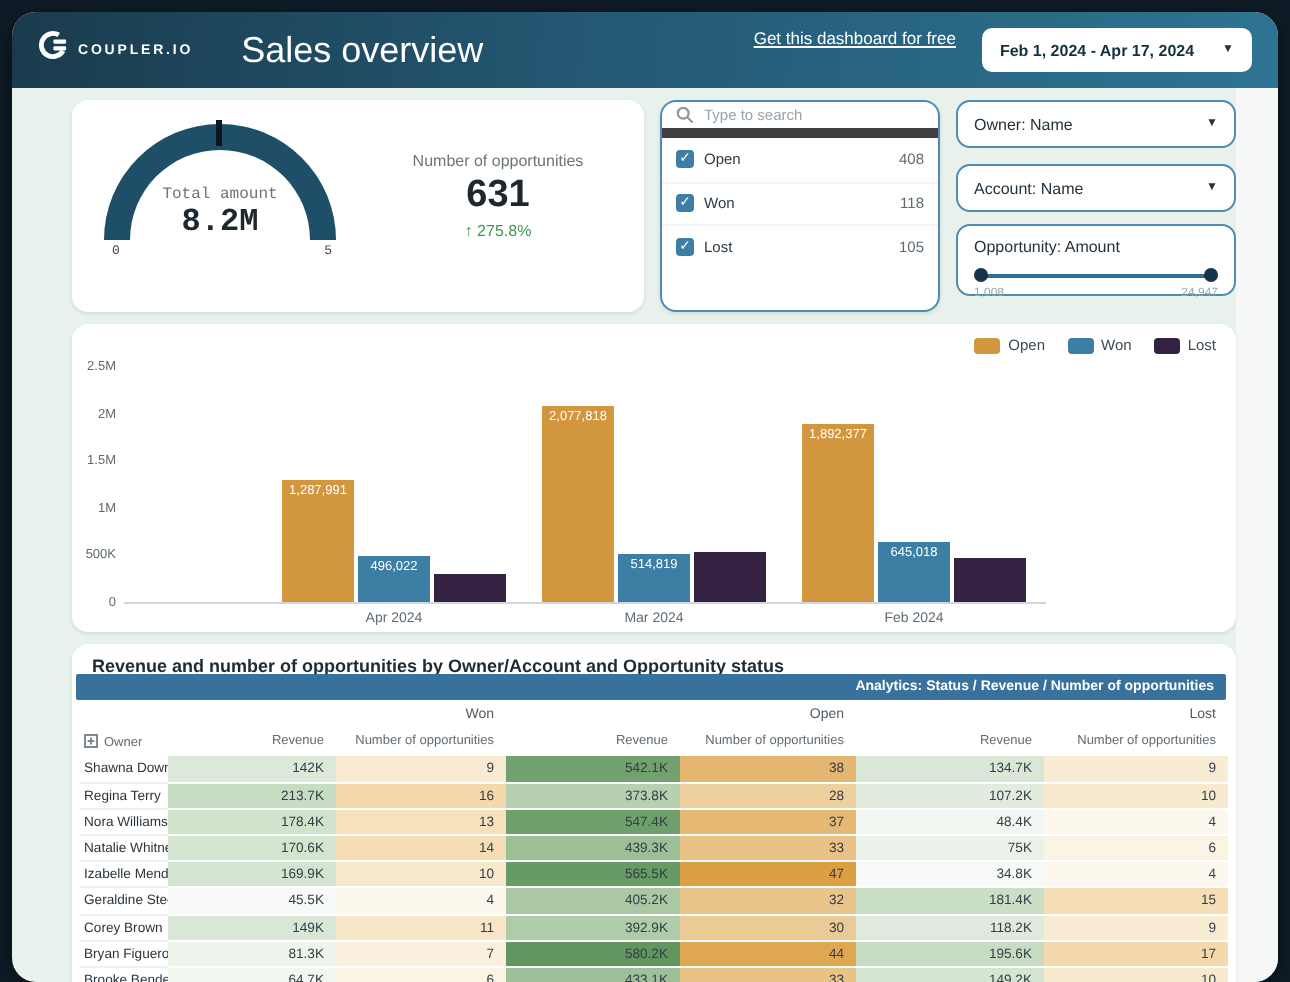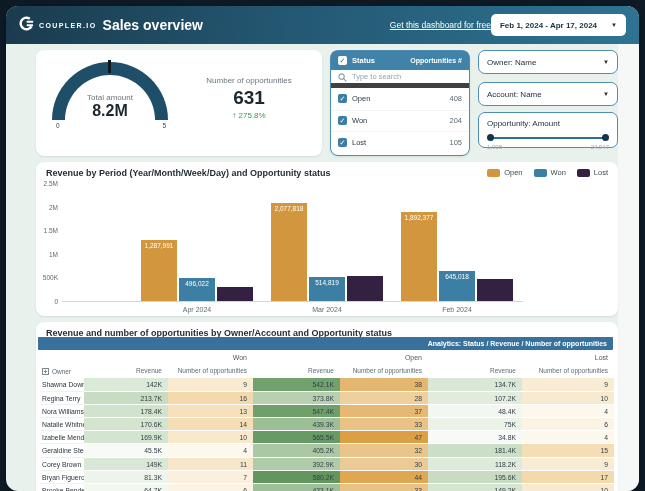--- a/index.html
+++ b/index.html
@@ -8,34 +8,34 @@
 
   .window { position:absolute; left:6px; top:6px; width:633px; height:485px; border-radius:12px;
             background:#e8f1ec; overflow:hidden; box-shadow:0 2px 10px rgba(0,0,0,.4); }
 
   
   .header { position:absolute; left:0; top:0; width:100%; height:38px; z-index:5;
             background:linear-gradient(95deg,#1a3b4d 0%,#245873 45%,#2e7492 100%);
             display:flex; align-items:center; padding:0 13px; }
   .brand { display:flex; align-items:center; gap:5px; }
   .brand-text { color:#fff; font-size:7px; font-weight:bold; letter-spacing:1.4px; }
-  .page-title { color:#fff; font-size:14px; font-weight:bold; margin-left:6px; }
-  .header-right { margin-left:auto; display:flex; align-items:center; }
+  .page-title { color:#fff; font-size:18px; font-weight:normal; margin-left:24px; }
+  .header-right { margin-left:auto; display:flex; gap:13px; }
   .cta-link { color:#fff; font-size:8.5px; text-decoration:underline; cursor:pointer; white-space:nowrap; }
   .date-pill { background:#fff; border-radius:5px; height:22px; display:flex; align-items:center; padding:0 9px; gap:14px; cursor:pointer; }
   .date-text { font-size:8px; color:#14303f; font-weight:bold; white-space:nowrap; }
   .caret { font-size:6px; color:#24323c; }
 
   .gutter { position:absolute; right:0; top:38px; width:21px; bottom:0; background:#f6f8f7; }
 
   .card { position:absolute; background:#fff; border-radius:8px; box-shadow:0 1px 2px rgba(30,50,60,.1); }
 
   
   .kpi-card { left:30px; top:44px; width:286px; height:106px; }
-  .gauge { position:absolute; left:16px; top:12px; width:116px; height:72px; }
+  .gauge { position:absolute; left:16px; top:12px; width:116px; height:72px;font-family:Liberation Mono, monospace; }
   .arc { position:absolute; left:0; top:0; width:116px; height:58px; border:13px solid #1f4f68;
          border-bottom:none; border-radius:58px 58px 0 0; }
   .needle { position:absolute; left:56px; top:-2px; width:3px; height:13px; background:#10181e; }
   .gmin { position:absolute; top:60px; left:4px; font-size:6.5px; color:#3a454d; }
   .gmax { position:absolute; top:60px; right:2px; font-size:6.5px; color:#3a454d; }
   .glabel { position:absolute; top:31px; width:100%; text-align:center; font-size:8px; color:#6b757c; }
   .gvalue { position:absolute; top:40px; width:100%; text-align:center; font-size:16px; font-weight:bold; color:#1d272e; }
   .opps { position:absolute; left:150px; top:26px; width:126px; text-align:center; }
   .opps-label { font-size:8px; color:#6b757c; }
   .opps-value { font-size:19px; font-weight:bold; color:#1d272e; margin-top:2px; }
@@ -141,44 +141,39 @@
       <div class="opps-label">Number of opportunities</div>
       <div class="opps-value">631</div>
       <div class="opps-delta">
         <span>↑</span>
         <span>275.8%</span>
       </div>
     </div>
   </div>
 
   <div class="card status-card">
-    <div class="status-head">
-      <span class="cb cb-white">✓</span>
-      <span class="status-title">Status</span>
-      <span class="status-col">Opportunities #</span>
-    </div>
     <div class="search-row">
       <span>
         <svg width="9" height="9" viewBox="0 0 10 10">
           <circle cx="4" cy="4" r="3" fill="none" stroke="#8a98a3" stroke-width="1.2"></circle>
           <line x1="6.3" y1="6.3" x2="9.2" y2="9.2" stroke="#8a98a3" stroke-width="1.2"></line>
         </svg>
       </span>
       <span class="search-ph">Type to search</span>
     </div>
     <div>
         <div class="status-row">
           <span class="cb cb-blue">✓</span>
           <span class="status-label">Open</span>
           <span class="status-count">408</span>
         </div>
         <div class="status-row">
           <span class="cb cb-blue">✓</span>
           <span class="status-label">Won</span>
-          <span class="status-count">204</span>
+          <span class="status-count">118</span>
         </div>
         <div class="status-row">
           <span class="cb cb-blue">✓</span>
           <span class="status-label">Lost</span>
           <span class="status-count">105</span>
         </div>
       </div>
   </div>
 
   <div class="dd dd-owner">
@@ -196,21 +191,20 @@
       <div class="handle h-left"></div>
       <div class="handle h-right"></div>
     </div>
     <div class="slider-labels">
       <span>1,008</span>
       <span>24,947</span>
     </div>
   </div>
 
   <div class="card chart-card">
-    <div class="card-title">Revenue by Period (Year/Month/Week/Day) and Opportunity status</div>
     <div class="legend">
         <div class="legend-item">
           <span class="swatch" style="background: rgb(210, 151, 62);"></span>
           <span class="legend-label">Open</span>
         </div>
         <div class="legend-item">
           <span class="swatch" style="background: rgb(61, 126, 164);"></span>
           <span class="legend-label">Won</span>
         </div>
         <div class="legend-item">

